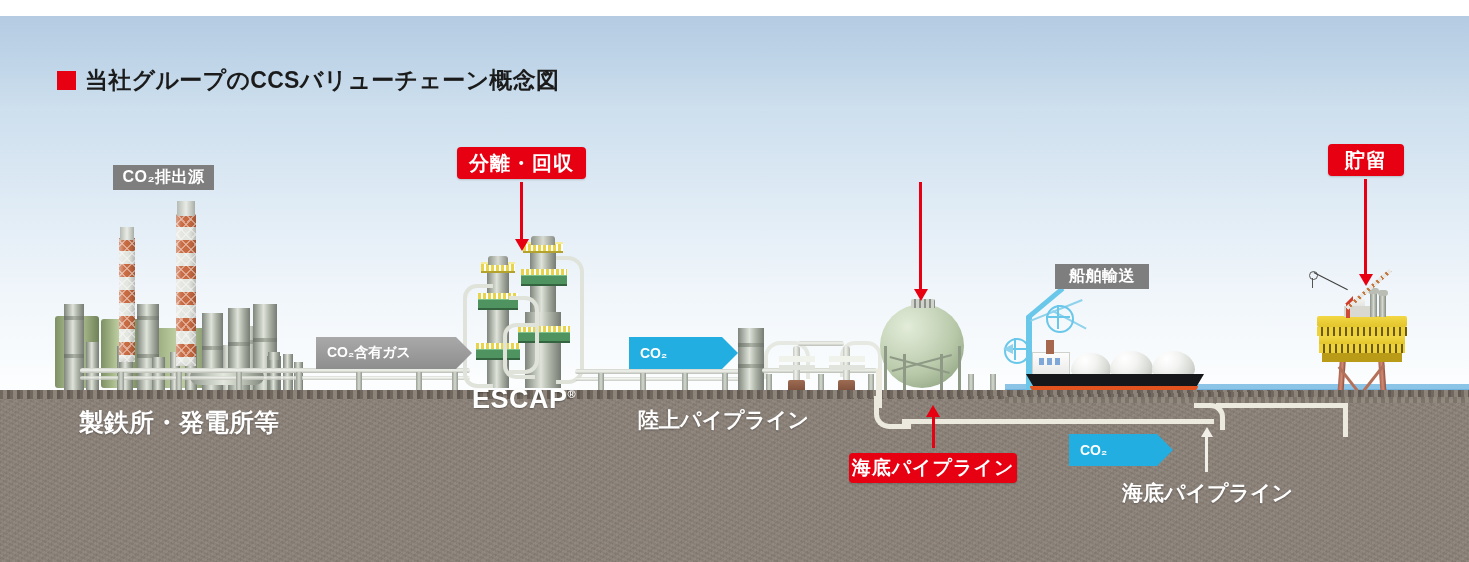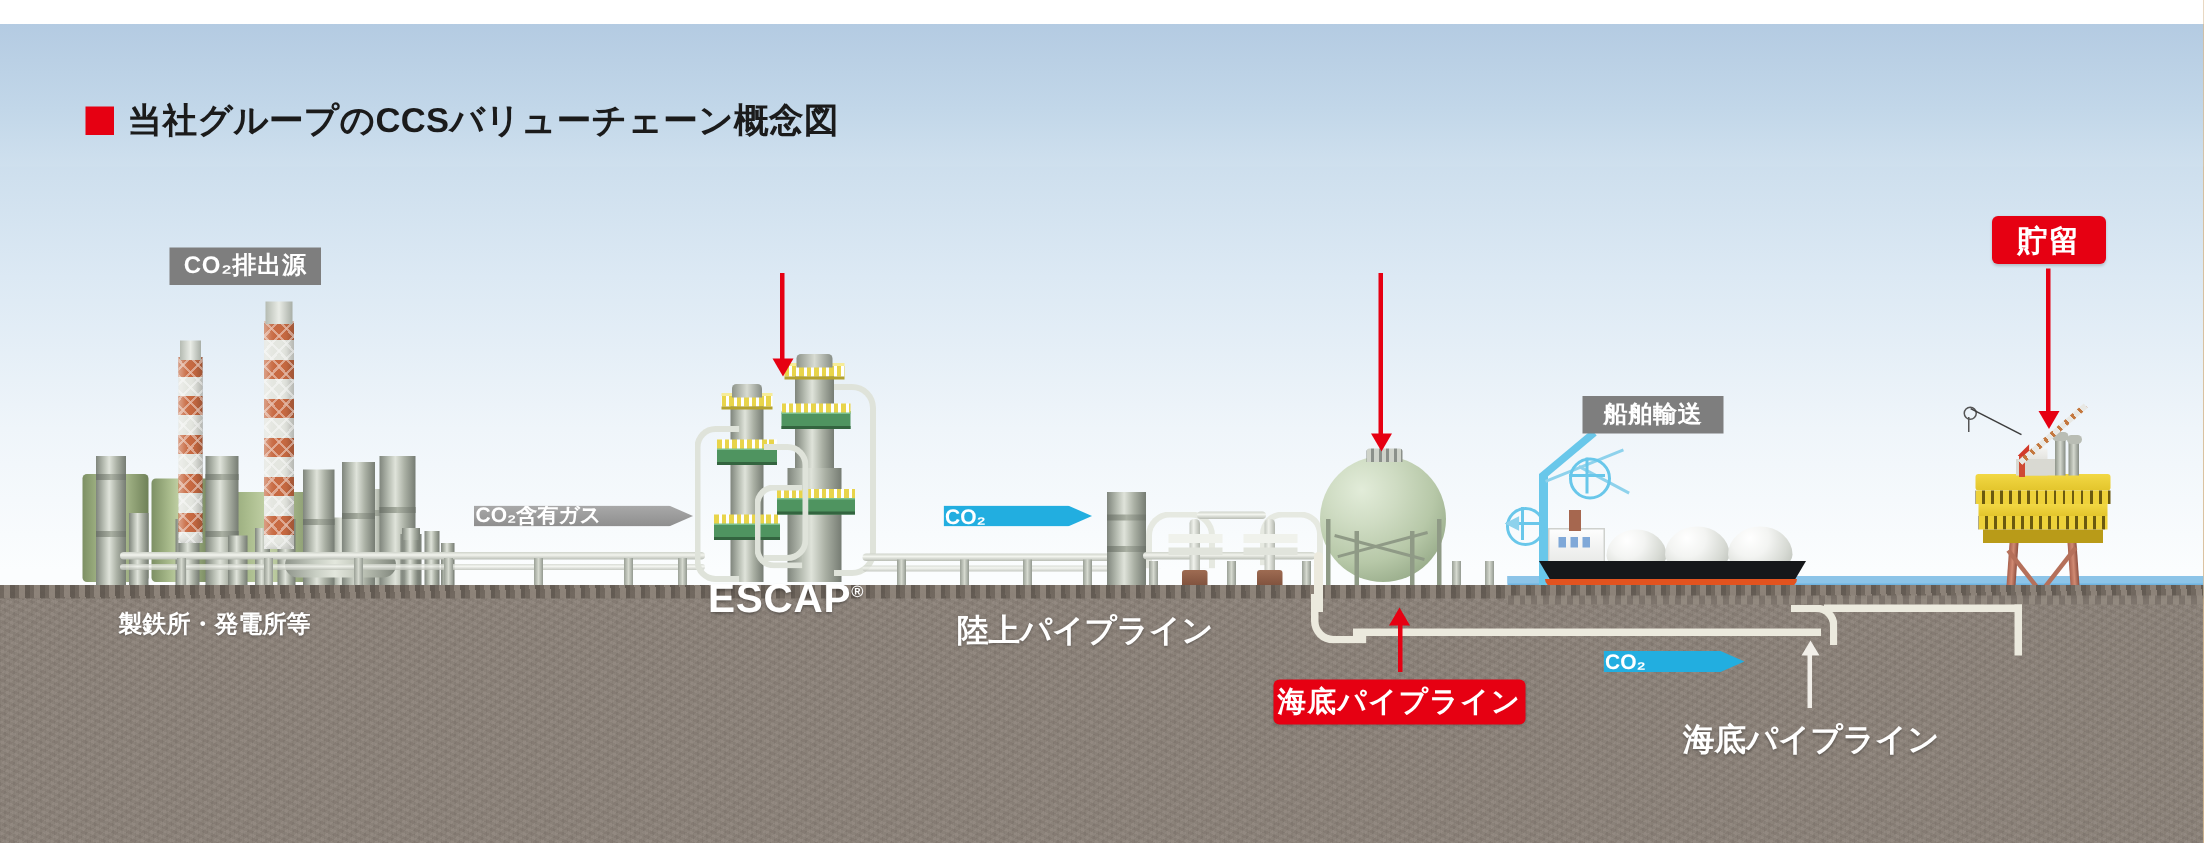--- a/index.html
+++ b/index.html
@@ -39,22 +39,22 @@
   .badge-red{background:#e60012;border-radius:4px;font-size:20px;letter-spacing:1px;
              box-shadow:0 1px 2px rgba(0,0,0,.18);}
   .badge-gray{background:#7e7e7e;font-size:16px;letter-spacing:.5px;}
 
   
   .rarrow{position:absolute;width:3px;background:#e60012;}
   .rarrow:after{content:"";position:absolute;left:50%;bottom:-11px;transform:translateX(-50%);
      width:0;height:0;border-left:7px solid transparent;border-right:7px solid transparent;border-top:12px solid #e60012;}
 
   
-  .chev{position:absolute;height:14px;display:flex;align-items:center;
-        font-size:14px;font-weight:bold;color:#fff;padding-left:1px;padding-right:20px;
+  .chev{position:absolute;height:32px;display:flex;align-items:center;
+        font-size:14px;font-weight:bold;color:#fff;padding-left:11px;padding-right:20px;
         clip-path:polygon(0 0, calc(100% - 16px) 0, 100% 50%, calc(100% - 16px) 100%, 0 100%);}
   .chev-gray{background:linear-gradient(to bottom,#a9a9a9,#8e8e8e);}
   .chev-cyan{background:#22aee0;}
 
   
   .glabel{position:absolute;color:#fff;font-weight:bold;white-space:nowrap;
           text-shadow:0 1px 2px rgba(0,0,0,.30);}
 
   .warrow{position:absolute;width:3px;background:#f2efe9;}
   .warrow:after{content:"";position:absolute;left:50%;top:-9px;transform:translateX(-50%);
@@ -340,41 +340,42 @@
 
   <div>
     <div style="position:absolute;left:876px;top:374px;width:6px;height:18px;background:#eceade;"></div>
     <div style="position:absolute;left:874px;top:380px;width:32px;height:28px;border:5px solid #eceade;border-top:none;border-right:none;border-radius:0 0 0 15px;"></div>
     <div style="position:absolute;left:902px;top:403px;width:312px;height:5px;background:#eceade;"></div>
     <div style="position:absolute;left:1194px;top:387px;width:26px;height:22px;border:5px solid #eceade;border-bottom:none;border-left:none;border-radius:0 14px 0 0;"></div>
     <div style="position:absolute;left:1216px;top:387px;width:132px;height:5px;background:#eceade;"></div>
     <div style="position:absolute;left:1343px;top:387px;width:5px;height:34px;background:#eceade;"></div>
   </div>
 
+  <div class="badge badge-red" style="left:457px;top:131px;width:129px;height:32px;">分離・回収</div>
   <div class="rarrow" style="left:520px;top:166px;height:58px;"></div>
 
   <div class="rarrow" style="left:919px;top:166px;height:108px;"></div>
 
   <div class="badge badge-red" style="left:1328px;top:128px;width:76px;height:32px;">貯留</div>
   <div class="rarrow" style="left:1364px;top:163px;height:96px;"></div>
 
   <div class="badge badge-red" style="left:849px;top:437px;width:168px;height:30px;font-size:19px;">海底パイプライン</div>
   <div class="rarrow" style="left:932px;top:400px;height:32px;transform:rotate(180deg);transform-origin:50% 50%;"></div>
 
   <div class="badge badge-gray" style="left:113px;top:149px;width:101px;height:25px;">CO₂排出源</div>
 
   <div class="badge badge-gray" style="left:1055px;top:248px;width:94px;height:25px;">船舶輸送</div>
 
   <div class="chev chev-gray" style="left:316px;top:321px;width:125px;">CO₂含有ガス</div>
 
   <div class="chev chev-cyan" style="left:629px;top:321px;width:78px;">CO₂</div>
 
   <div class="chev chev-cyan" style="left:1069px;top:418px;width:73px;">CO₂</div>
 
-  <div class="glabel" style="left:79px;top:390px;font-size:16px;">製鉄所・発電所等</div>
+  <div class="glabel" style="left:79px;top:390px;font-size:25px;">製鉄所・発電所等</div>
 
   <div class="glabel" style="left:472px;top:368px;font-size:27px;letter-spacing:.5px;">
     <span>ESCAP</span><span style="font-size:11px;vertical-align:super;">®</span>
   </div>
 
   <div class="glabel" style="left:638px;top:390px;font-size:21px;">陸上パイプライン</div>
 
   <div class="glabel" style="left:1122px;top:463px;font-size:21px;">海底パイプライン</div>
   <div class="warrow" style="left:1205px;top:420px;height:36px;"></div>
 

